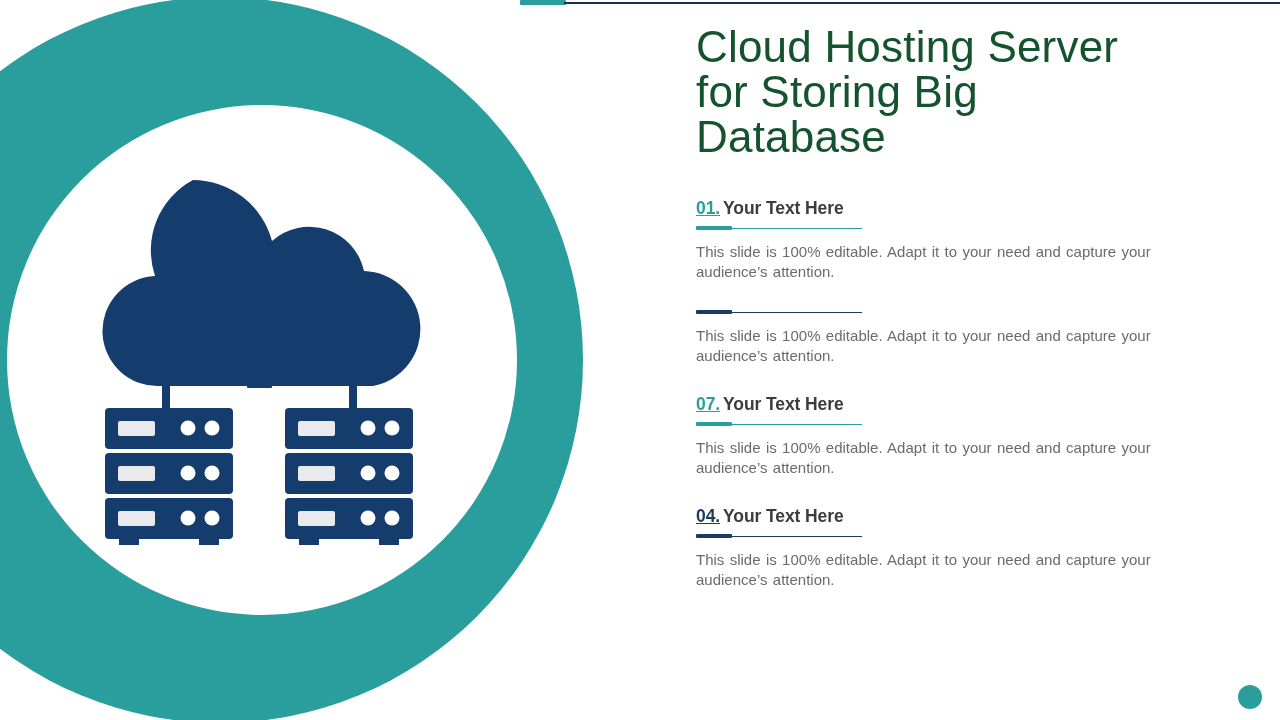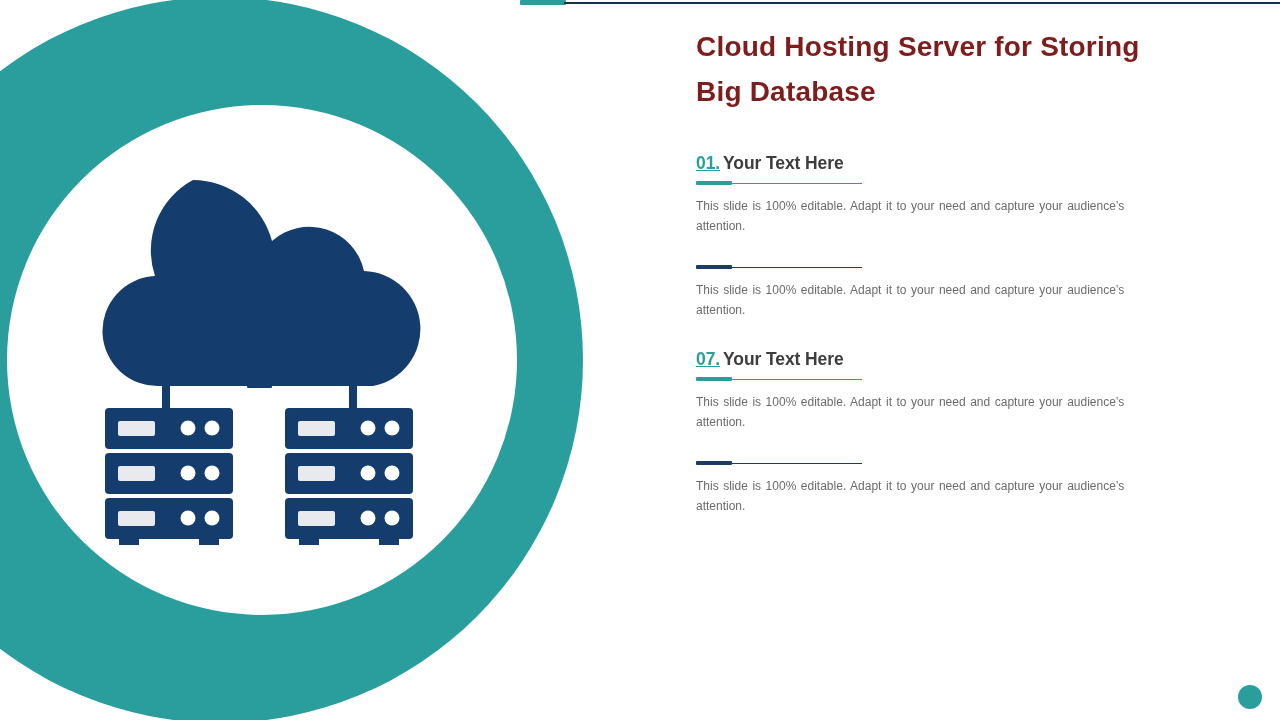--- a/index.html
+++ b/index.html
@@ -64,24 +64,24 @@
 
   
   .content {
     position: absolute;
     left: 696px;
     top: 24px;
     width: 500px;
   }
 
   .slide-title {
-    font-size: 28px;
+    font-size: 44px;
     line-height: 45px;
-    font-weight: 700;
-    color: #7f1d1d;
+    font-weight: 400;
+    color: #14532d;
     letter-spacing: 0.2px;
     width: 470px;
   }
 
   .sections {
     margin-top: 38px;
   }
 
   .section {
     margin-bottom: 28px;
@@ -125,21 +125,21 @@
     top: 2.5px;
     width: 132px;
     height: 1.6px;
     background: #2a9d9d;
   }
   .divider.navy .divider-thick { background: #1b3c63; }
   .divider.navy .divider-thin  { background: #1b3c63; }
 
   .section-body {
     margin-top: 9px;
-    font-size: 12px;
+    font-size: 15px;
     line-height: 19.5px;
     color: #6b6b6b;
     width: 472px;
     word-spacing: 1.2px;
   }
 
   
   .corner-dot {
     position: absolute;
     left: 1238px;
@@ -260,20 +260,23 @@
           <span class="section-num">07.</span><span class="section-label">Your Text Here</span>
         </div>
         <div class="divider">
           <div class="divider-thick"></div>
           <div class="divider-thin"></div>
         </div>
         <p class="section-body">This slide is 100% editable. Adapt it to your need and capture your audience’s attention.</p>
       </div>
 
       <div class="section">
+        <div class="section-head">
+          <span class="section-num navy">04.</span><span class="section-label">Your Text Here</span>
+        </div>
         <div class="divider navy">
           <div class="divider-thick"></div>
           <div class="divider-thin"></div>
         </div>
         <p class="section-body">This slide is 100% editable. Adapt it to your need and capture your audience’s attention.</p>
       </div>
 
     </div>
   </div>
 

